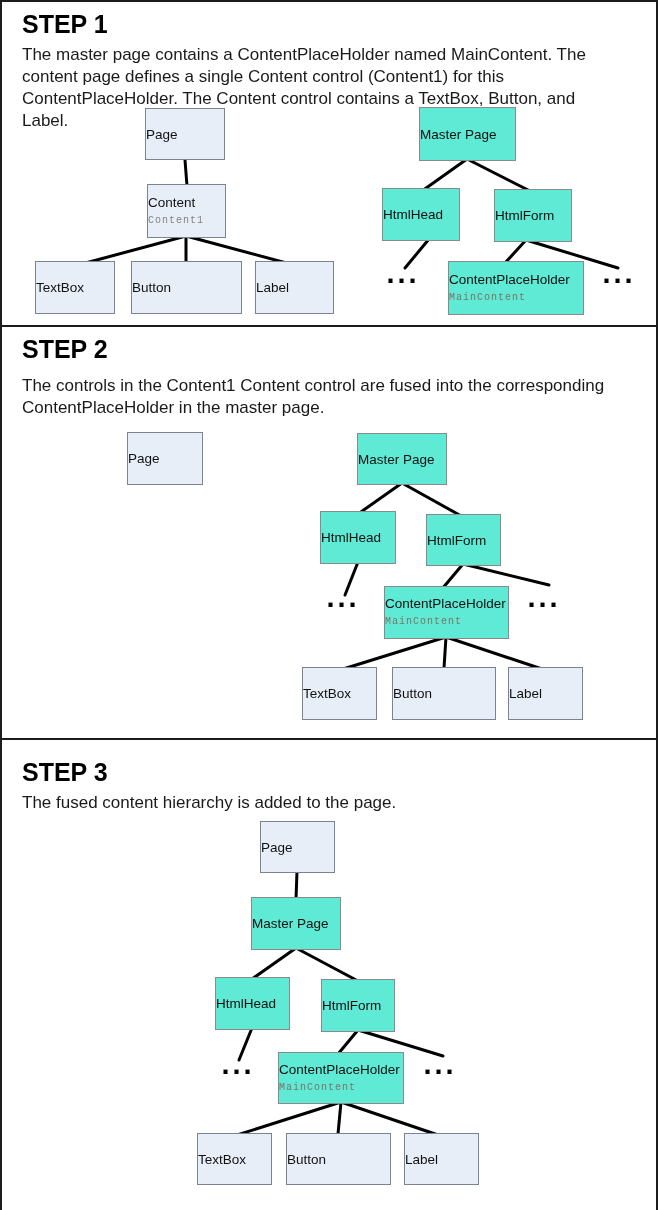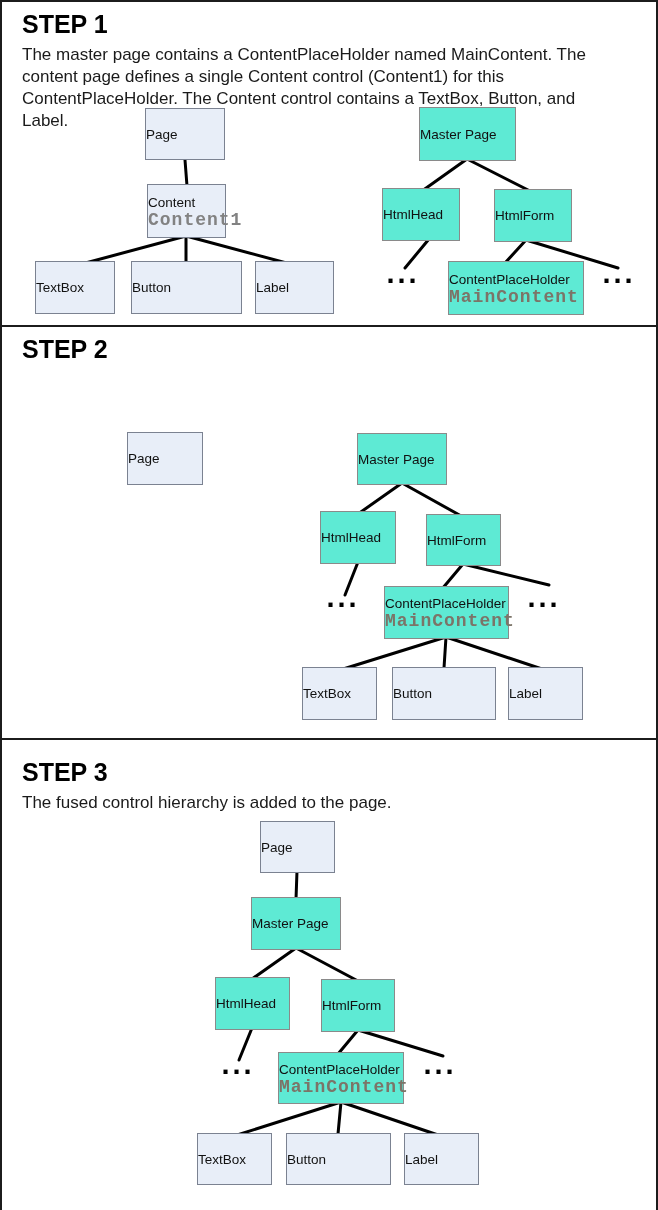--- a/index.html
+++ b/index.html
@@ -16,21 +16,21 @@
   #panel-2 .step-heading{top:8px;}
   #panel-2 .step-desc{top:48px;}
   #panel-3 .step-heading{top:18px;}
   #panel-3 .step-desc{top:52px;}
   svg.connectors{position:absolute;left:0;top:0;z-index:1;}
   svg.connectors line{stroke:#000000;stroke-width:3;stroke-linecap:round;}
   .box{position:absolute;z-index:2;box-sizing:border-box;display:flex;flex-direction:column;align-items:flex-start;justify-content:center;
        border:1px solid #7b8291;font-size:13.5px;color:#111;text-align:center;line-height:17px;}
   .box.blue{background:#e8eef8;}
   .box.orange{background:#5eead4;border-color:#8a8a8a;}
-  .box .sub{font-family:"Liberation Mono","DejaVu Sans Mono",monospace;font-size:18px;color:#7c7468;letter-spacing:1px;margin-top:1px;font-weight:bold;}
+  .box .sub{font-family:"Liberation Mono","DejaVu Sans Mono",monospace;font-size:10px;color:#7c7468;letter-spacing:1px;margin-top:1px;}
   .box.blue .sub{color:#828282;}
   .ellipsis{position:absolute;z-index:2;width:46px;height:26px;line-height:26px;text-align:center;
             font-weight:bold;font-size:29px;letter-spacing:3px;color:#000;overflow:hidden;}
 </style>
 </head>
 <body>
 
 <div class="panel" id="panel-1">
   <div class="step-heading">STEP 1</div>
   <div class="step-desc">The master page contains a ContentPlaceHolder named MainContent. The content page defines a single Content control (Content1) for this ContentPlaceHolder. The Content control contains a TextBox, Button, and Label.</div>
@@ -77,20 +77,21 @@
     <span>ContentPlaceHolder</span>
     <span class="sub">MainContent</span>
   </div>
 
   <div class="ellipsis" style="left:378px;top:258px">...</div>
   <div class="ellipsis" style="left:594px;top:258px">...</div>
 </div>
 
 <div class="panel" id="panel-2">
   <div class="step-heading">STEP 2</div>
+  <div class="step-desc">The controls in the Content1 Content control are fused into the corresponding ContentPlaceHolder in the master page.</div>
 
   <svg class="connectors" width="658" height="415" viewBox="0 0 658 415">
     <line x1="400" y1="156" x2="356" y2="187"></line>
     <line x1="400" y1="156" x2="461" y2="190"></line>
     <line x1="356" y1="235" x2="343" y2="268"></line>
     <line x1="461" y1="237" x2="440" y2="262"></line>
     <line x1="461" y1="237" x2="547" y2="258"></line>
     <line x1="444" y1="310" x2="338" y2="343"></line>
     <line x1="444" y1="310" x2="442" y2="341"></line>
     <line x1="444" y1="310" x2="543" y2="343"></line>
@@ -121,21 +122,21 @@
   <div class="box blue" style="left:506px;top:340px;width:75px;height:53px">
     <span>Label</span>
   </div>
 
   <div class="ellipsis" style="left:318px;top:257px">...</div>
   <div class="ellipsis" style="left:519px;top:257px">...</div>
 </div>
 
 <div class="panel" id="panel-3">
   <div class="step-heading">STEP 3</div>
-  <div class="step-desc">The fused control hierarchy is added to the page.</div>
+  <div class="step-desc">The fused content hierarchy is added to the page.</div>
 
   <svg class="connectors" width="658" height="470" viewBox="0 0 658 470">
     <line x1="295" y1="131" x2="294" y2="159"></line>
     <line x1="294" y1="208" x2="250" y2="239"></line>
     <line x1="294" y1="208" x2="356" y2="241"></line>
     <line x1="250" y1="288" x2="237" y2="320"></line>
     <line x1="356" y1="290" x2="336" y2="314"></line>
     <line x1="356" y1="290" x2="441" y2="316"></line>
     <line x1="339" y1="362" x2="232" y2="396"></line>
     <line x1="339" y1="362" x2="336" y2="394"></line>

